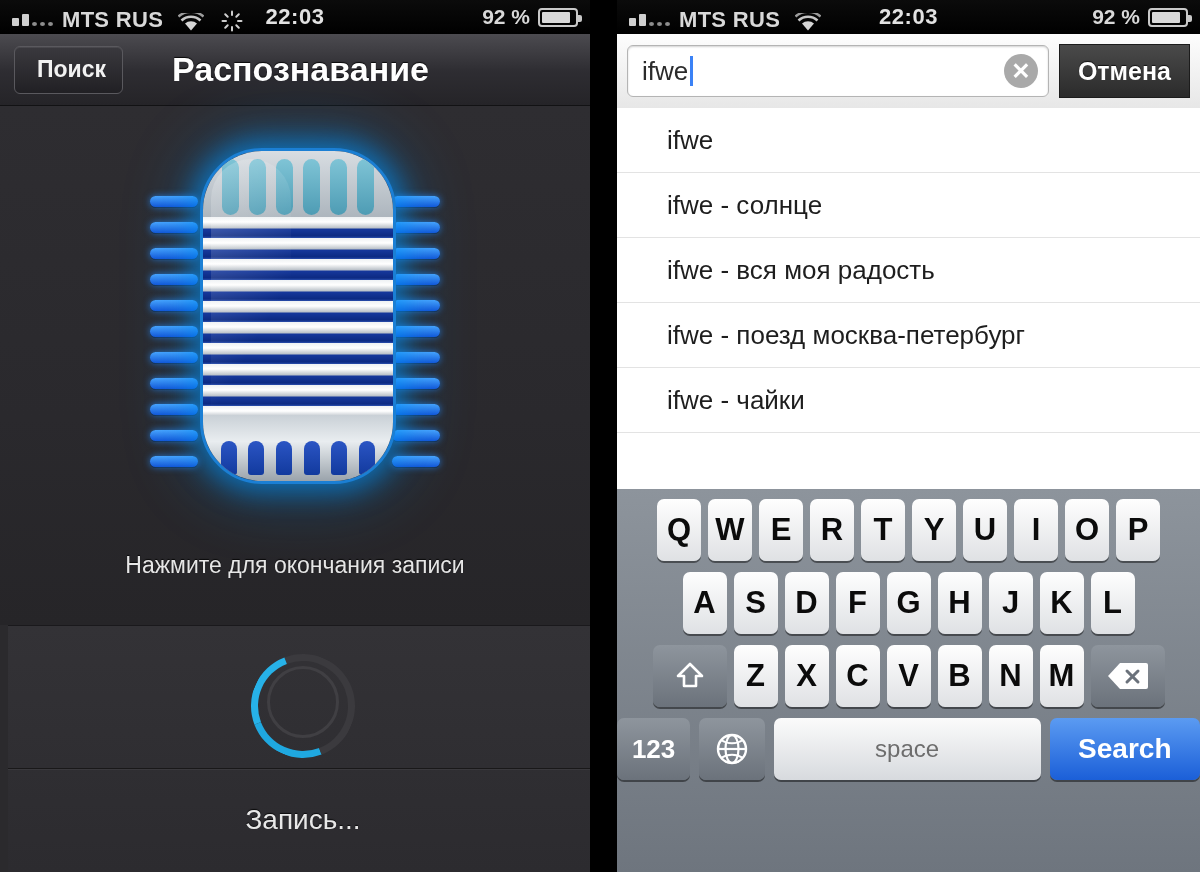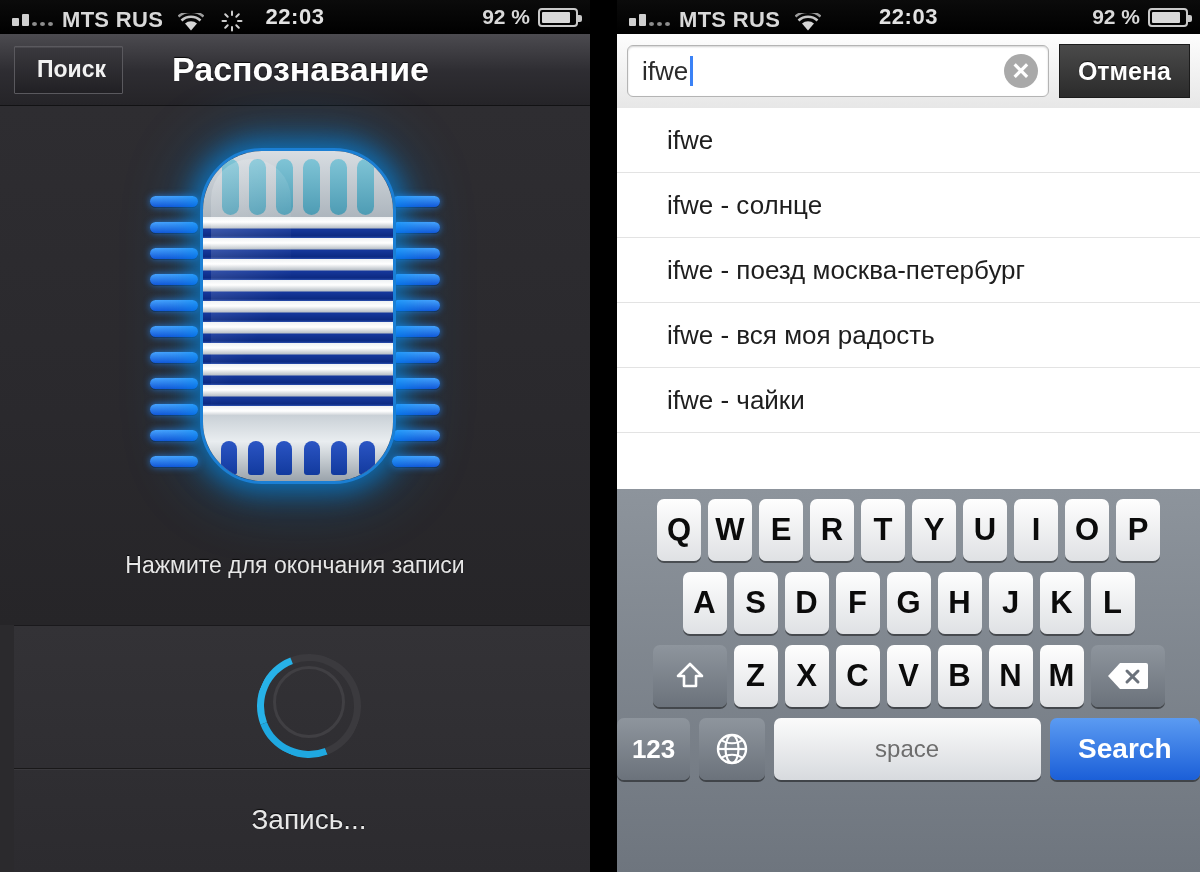--- a/index.html
+++ b/index.html
@@ -33,21 +33,21 @@
   .batt::after{content:"";position:absolute;right:-6px;top:5px;width:4px;height:7px;
     background:#c9c9c9;border-radius:0 2px 2px 0;}
   .batt-fill{height:100%;background:#d9d9d9;border-radius:1px;}
 
   
   .navbar{position:absolute;top:34px;left:0;width:100%;height:72px;
     background:linear-gradient(#4c4b50,#2e2d32 52%,#252428);
     border-bottom:1px solid #121214;display:flex;align-items:center;box-sizing:border-box;}
   .backbtn{position:relative;margin-left:14px;height:46px;display:flex;align-items:center;
     padding:0 16px 0 22px;background:linear-gradient(#3a393e,#212024);
-    border:1px solid #5a595e;border-radius:1px;color:#f2f2f2;font-size:23px;
+    border:1px solid #5a595e;border-radius:6px;color:#f2f2f2;font-size:23px;
     font-weight:bold;box-shadow:0 1px 0 rgba(255,255,255,.08) inset;}
   .backbtn::before{content:"";position:absolute;left:-13px;top:50%;transform:translateY(-50%) rotate(45deg);
     width:32px;height:32px;background:linear-gradient(135deg,#3a393e,#2b2a2f);
     border-left:1px solid #5a595e;border-bottom:1px solid #5a595e;border-radius:4px;z-index:-1;}
   .navtitle{flex:1;text-align:center;color:#fff;font-size:34px;font-weight:bold;
     text-shadow:0 -1px 1px rgba(0,0,0,.85);padding-right:112px;}
 
   
   .micarea{position:absolute;top:106px;left:0;width:100%;height:519px;
     background:linear-gradient(#2e2d31,#2a292d 60%,#262528);}
@@ -74,21 +74,21 @@
     background:linear-gradient(120deg,rgba(255,255,255,.22),rgba(255,255,255,0) 58%);}
   .vu{position:absolute;top:48px;display:flex;flex-direction:column;gap:15px;}
   .vu-left{left:5px;} .vu-right{right:5px;}
   .vu i{display:block;width:48px;height:11px;border-radius:6px;
     background:linear-gradient(#4aa6ff,#1356d8);
     box-shadow:0 0 7px rgba(40,140,255,.75),0 1px 0 rgba(0,0,0,.6);}
   .mic-hint{position:absolute;left:0;bottom:46px;width:100%;text-align:center;
     color:#e6e6e6;font-size:23px;text-shadow:0 -1px 1px rgba(0,0,0,.8);margin-top:16px;}
 
   
-  .lower{position:absolute;top:625px;left:14px;width:100%;height:247px;
+  .lower{position:absolute;top:625px;left:8px;width:100%;height:247px;
     background:linear-gradient(#333236,#2c2b2f);border-top:1px solid #1a191c;}
   .ring{position:absolute;left:50%;top:28px;transform:translateX(-50%);
     width:90px;height:90px;border-radius:50%;
     border:7px solid #3b3a3e;border-bottom-color:#1fa8e0;border-left-color:#27b2e8;
     transform:translateX(-50%) rotate(24deg);}
   .ring-inner{position:absolute;left:50%;top:40px;transform:translateX(-50%);
     width:66px;height:66px;border-radius:50%;border:3px solid #403f43;}
   .lower-divider{position:absolute;left:0;top:142px;width:100%;height:1px;background:#191819;
     box-shadow:0 1px 0 #3a393d;}
   .lower-text{position:absolute;left:0;top:178px;width:100%;text-align:center;
@@ -283,22 +283,22 @@
         <span class="clearbtn">✕</span>
       </div>
       <div class="cancelbtn">
         <span>Отмена</span>
       </div>
     </div>
 
     <div class="suggestions">
       <div class="srow">ifwe</div>
       <div class="srow">ifwe - солнце</div>
+      <div class="srow">ifwe - вся моя радость</div>
       <div class="srow">ifwe - поезд москва-петербург</div>
-      <div class="srow">ifwe - вся моя радость</div>
       <div class="srow">ifwe - чайки</div>
     </div>
 
     <div class="keyboard">
       <div class="krow">
         <div class="key">Q</div>
         <div class="key">W</div>
         <div class="key">E</div>
         <div class="key">R</div>
         <div class="key">T</div>

